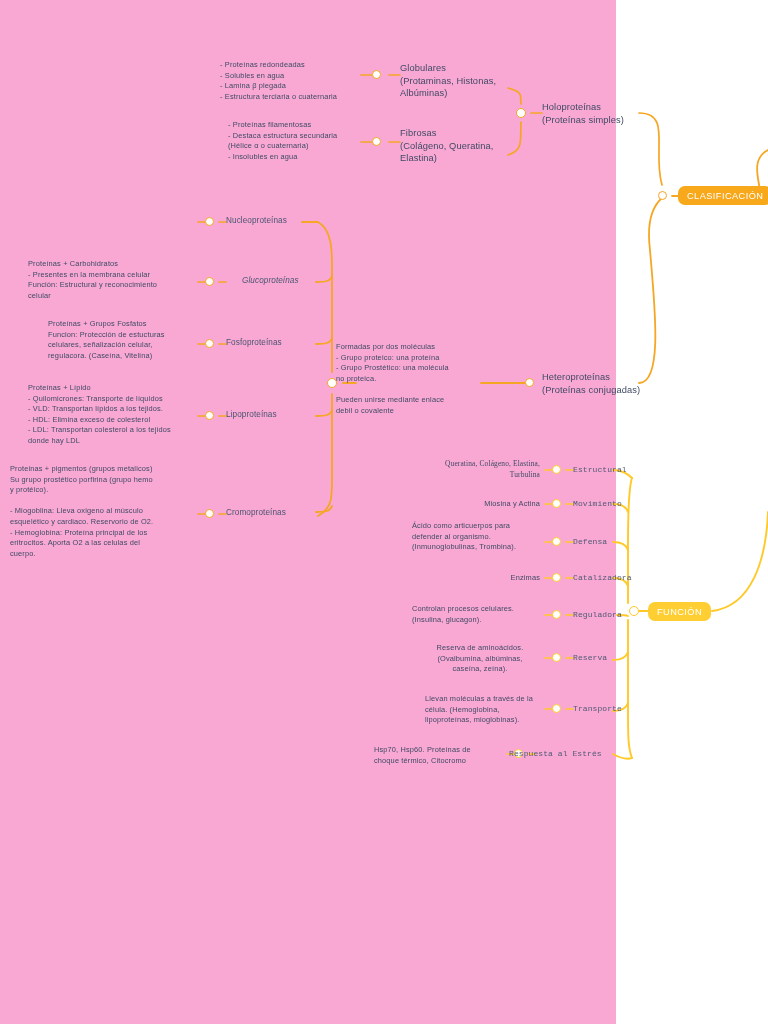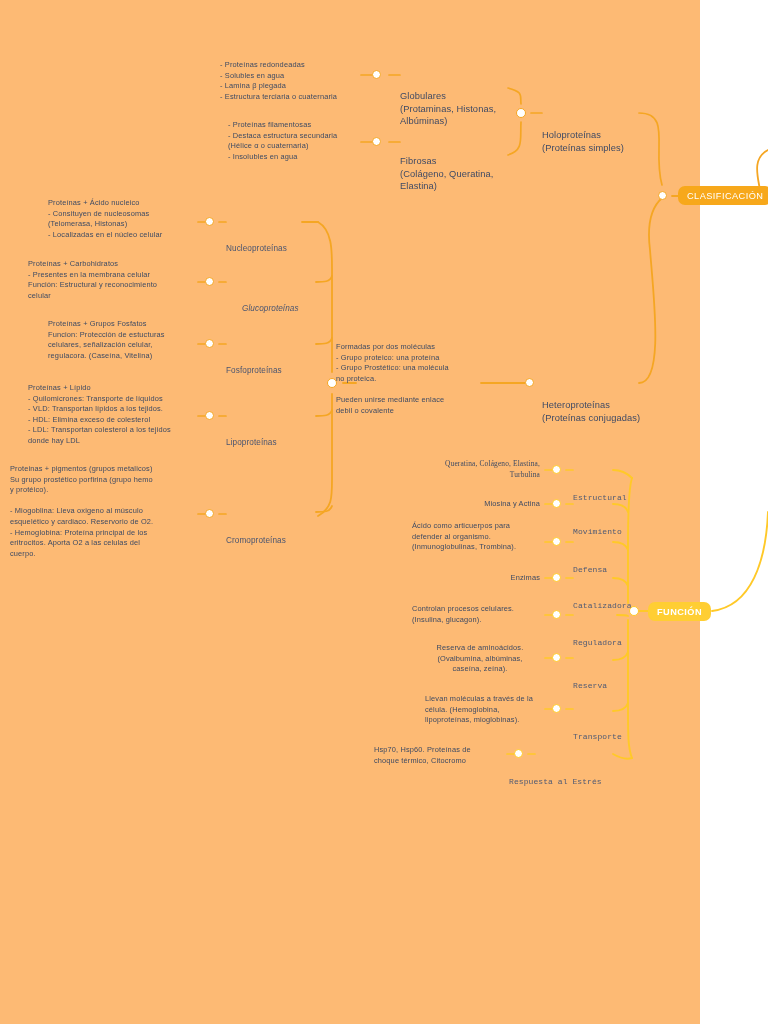--- a/index.html
+++ b/index.html
@@ -11,23 +11,23 @@
   }
   body {
     font-family: "Liberation Sans", sans-serif;
     width: 768px;
     height: 1024px;
     position: relative;
     overflow: hidden;
   }
   #canvas {
     position: relative;
-    width: 700px;
+    width: 616px;
     height: 1024px;
-    background: #fdba74;
+    background: #f9a8d4;
     padding-left: 8px;
   }
   #wires {
     position: absolute;
     left: 0; top: 0;
     width: 768px;
     height: 1024px;
     pointer-events: none;
   }
   
@@ -41,21 +41,20 @@
   }
   .desc.ta-right { text-align: right; }
   
   .node-label {
     position: absolute;
     color: #4a5570;
     font-size: 8.2px;
     line-height: 11.4px;
     letter-spacing: 0.01em;
     white-space: pre-line;
-    margin-top: 28px;
   }
   .node-label.big {
     font-size: 9.3px;
     line-height: 12.6px;
     color: #3f4a64;
   }
   .node-label.fn {
     font-size: 8.0px;
     color: #4f5a74;
     font-family: Liberation Mono, monospace;
@@ -214,24 +213,20 @@
 
   <div class="ring junction" style="left:516px; top:108px;"></div>
 
   <div class="node-label big" style="left:542px; top:101px; width:105px;">Holoproteínas
 (Proteínas simples)</div>
 
   <div class="ring" style="left:658px; top:191px;"></div>
 
   <div class="badge clasificacion" style="left:678px; top:186px;">CLASIFICACIÓN</div>
 
-  <div class="desc" style="left:48px; top:198px; width:152px;">Proteínas + Ácido nucleico
-- Consituyen de nucleosomas
-(Telomerasa, Histonas)
-- Localizadas en el núcleo celular</div>
 
   <div class="ring" style="left:205px; top:217px;"></div>
 
   <div class="node-label" style="left:226px; top:215px; width:95px;">Nucleoproteínas</div>
 
   <div class="desc" style="left:28px; top:259px; width:175px;">Proteínas + Carbohidratos
 - Presentes en la membrana celular
 Función: Estructural y reconocimiento
 celular</div>
 
@@ -340,15 +335,15 @@
 
   <div class="desc" style="left:374px; top:745px; width:130px;">Hsp70, Hsp60. Proteínas de
 choque térmico, Citocromo</div>
 
   <div class="ring y" style="left:514px; top:749px;"></div>
 
   <div class="node-label fn" style="left:509px; top:748px; width:105px;">Respuesta al Estrés</div>
 
   <div class="ring y junction" style="left:629px; top:606px;"></div>
 
-  <div class="badge funcion" style="left:648px; top:602px;font-weight:bold;">FUNCIÓN</div>
+  <div class="badge funcion" style="left:648px; top:602px;">FUNCIÓN</div>
 
 </div>
 
 </body></html>

